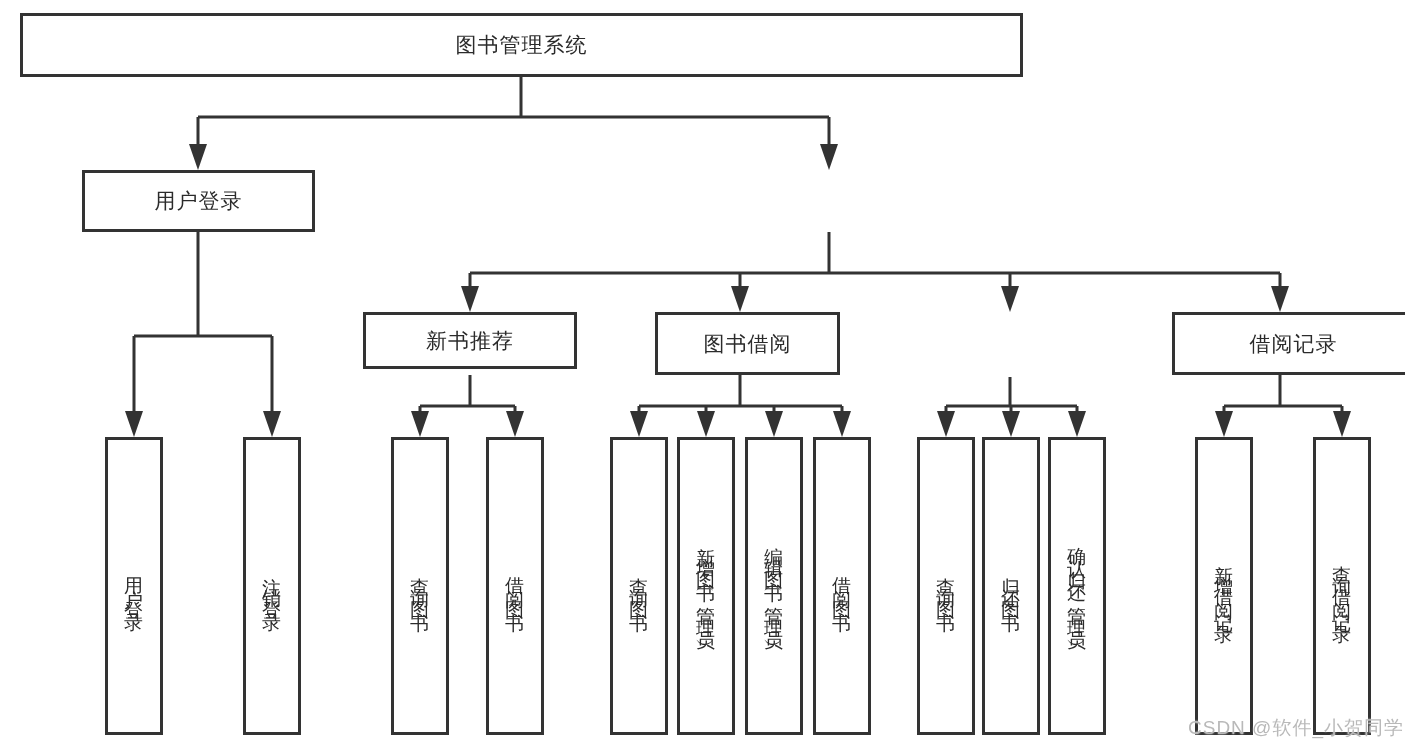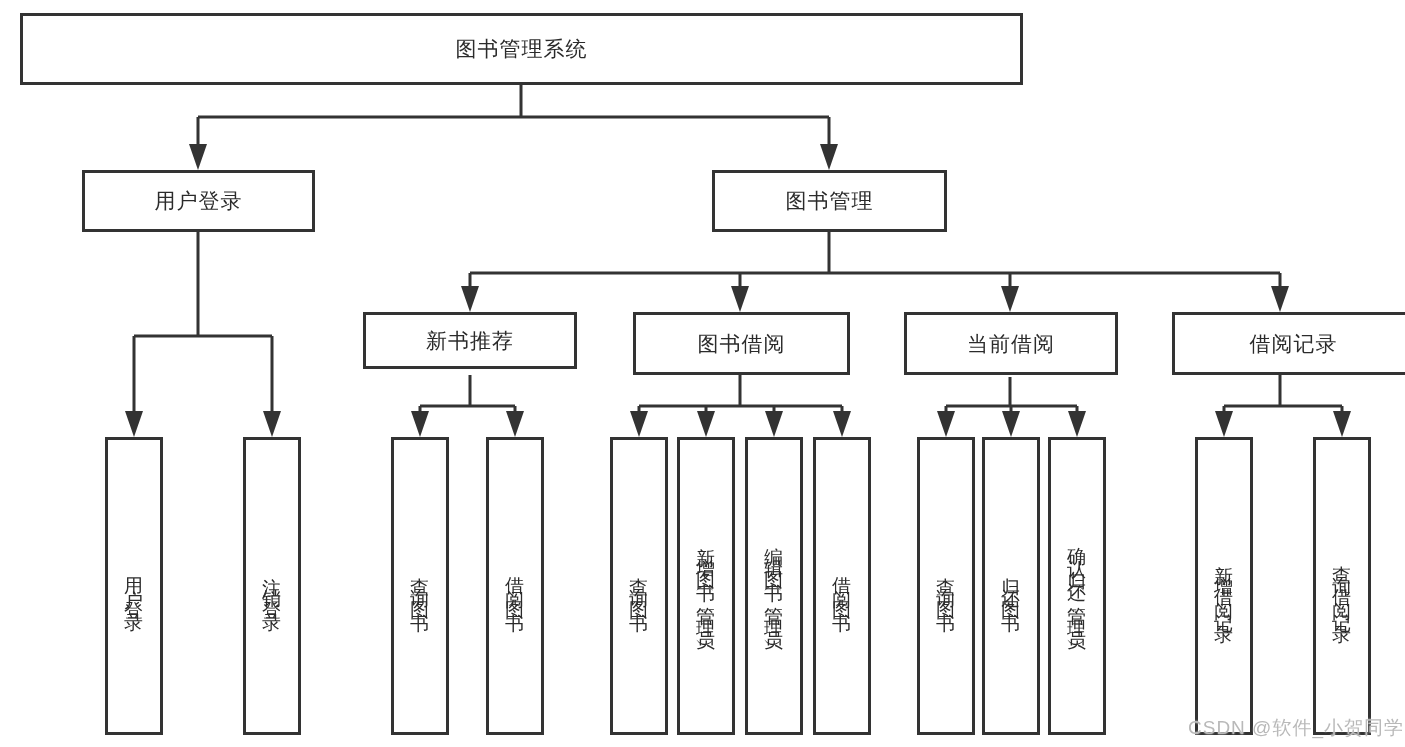--- a/index.html
+++ b/index.html
@@ -85,28 +85,26 @@
 
       <polygon points="937,411 955,411 946,437"></polygon>
       <polygon points="1002,411 1020,411 1011,437"></polygon>
       <polygon points="1068,411 1086,411 1077,437"></polygon>
 
       <polygon points="1215,411 1233,411 1224,437"></polygon>
       <polygon points="1333,411 1351,411 1342,437"></polygon>
     </g>
   </svg>
 
-  <div class="node hbox" style="left:20px;top:13px;width:1003px;height:72px">图书管理系统</div>
+  <div class="node hbox" style="left:20px;top:13px;width:1003px;height:64px">图书管理系统</div>
 
   <div class="node hbox" style="left:82px;top:170px;width:233px;height:62px">用户登录</div>
-  <div class="node hbox" style="left:712px;top:170px;width:235px;height:62px">图书管理</div>
 
   <div class="node hbox" style="left:363px;top:312px;width:214px;height:57px">新书推荐</div>
-  <div class="node hbox" style="left:633px;top:312px;width:217px;height:63px">图书借阅</div>
-  <div class="node hbox" style="left:904px;top:312px;width:214px;height:63px">当前借阅</div>
+  <div class="node hbox" style="left:655px;top:312px;width:185px;height:63px">图书借阅</div>
   <div class="node hbox" style="left:1172px;top:312px;width:243px;height:63px">借阅记录</div>
 
   <div class="node vbox" style="left:105px">
     <span class="vtext">用户登录</span>
   </div>
   <div class="node vbox" style="left:243px">
     <span class="vtext">注销登录</span>
   </div>
 
   <div class="node vbox" style="left:391px">

